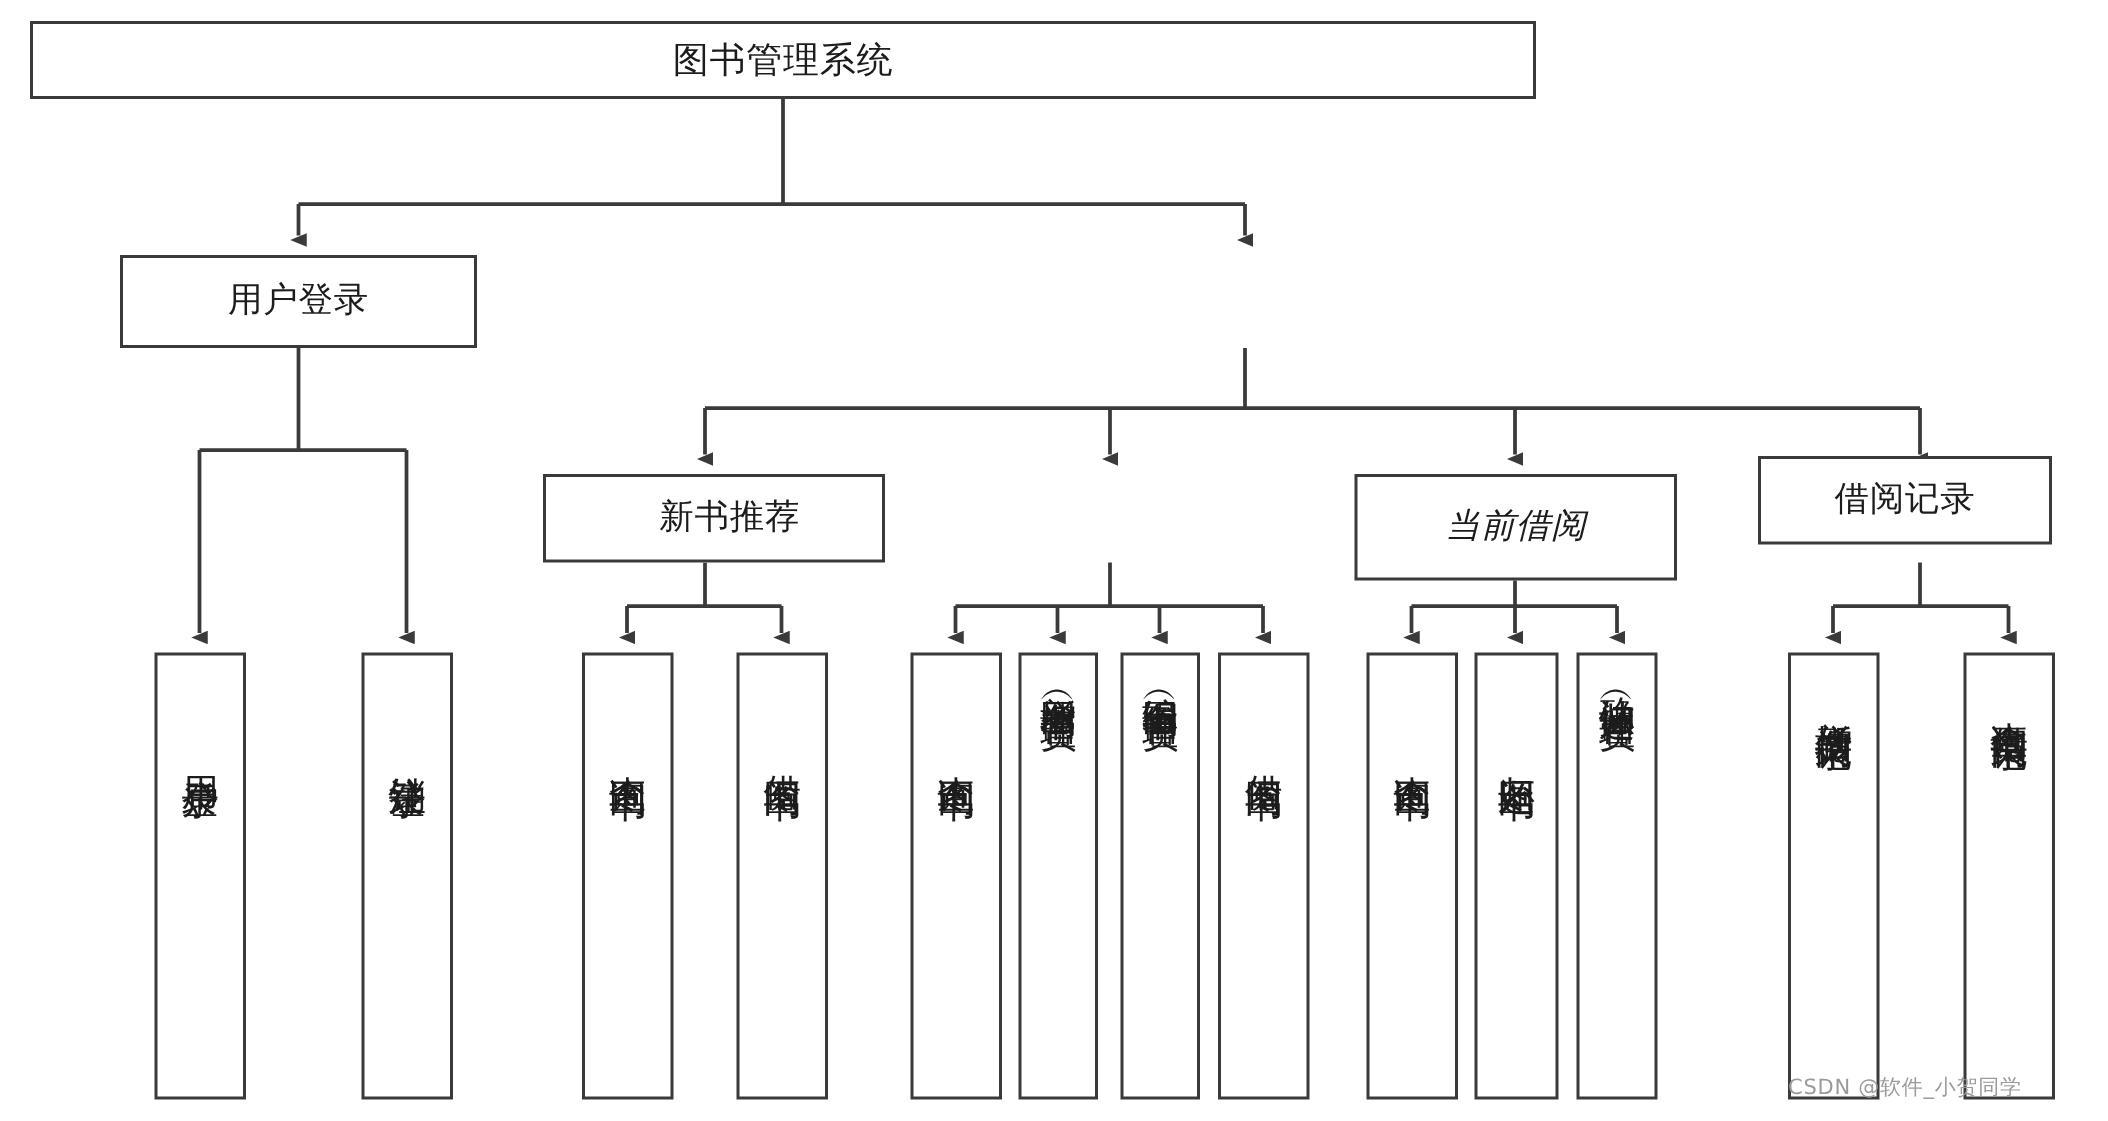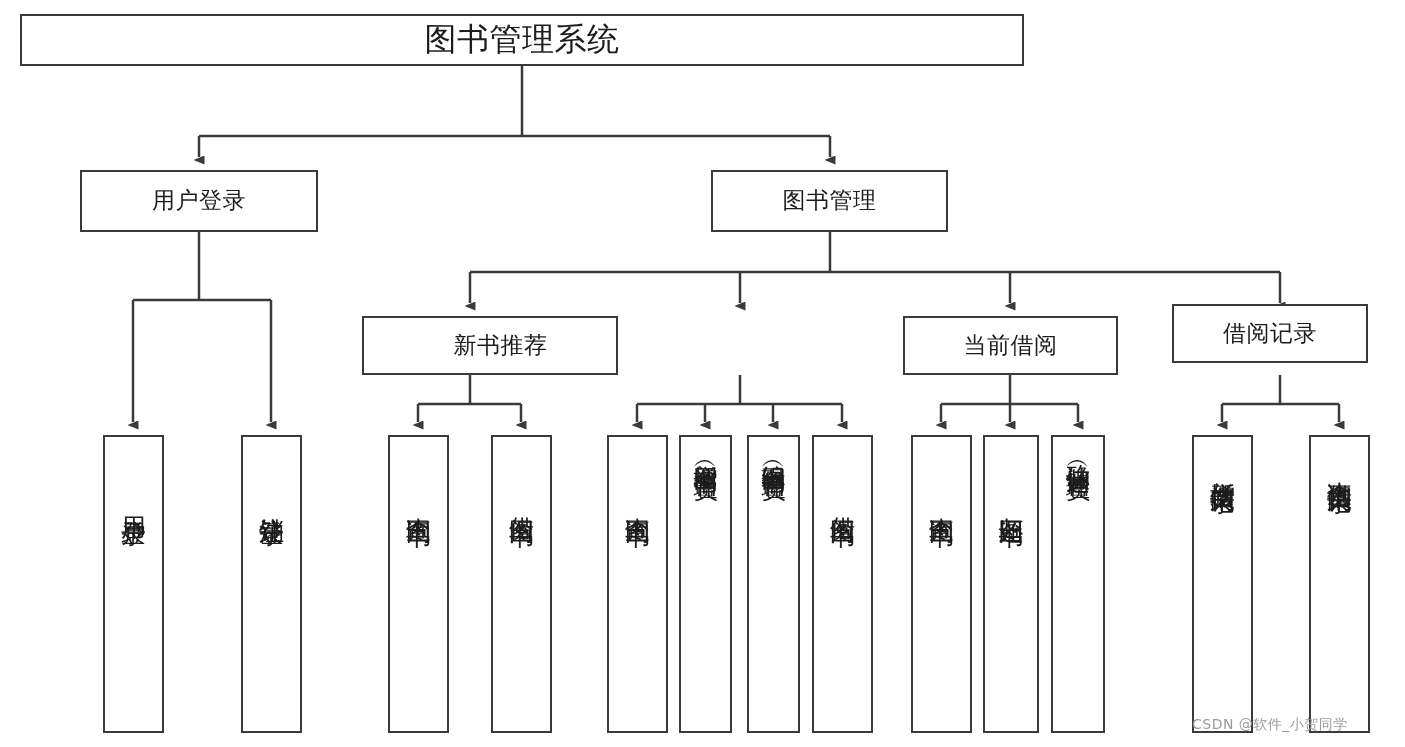--- a/index.html
+++ b/index.html
@@ -38,21 +38,21 @@
     text-align: center;
     line-height: 1.18;
     letter-spacing: 0.5px;
   }
   
   .node.h .label {
     font-size: 23px;
     white-space: nowrap;
   }
   .node.root .label {
-    font-size: 32px;
+    font-size: 24px;
   }
   
   .node.v {
     align-items: flex-start;
     justify-content: center;
     padding-top: 0;
   }
   .node.v .label {
     writing-mode: vertical-rl;
     text-orientation: upright;
@@ -124,28 +124,25 @@
     </g>
   </svg>
 
   <div class="node h root" style="left:20px; top:14px; width:1004px; height:52px;">
     <span class="label">图书管理系统</span>
   </div>
 
   <div class="node h" style="left:80px; top:170px; width:238px; height:62px;">
     <span class="label">用户登录</span>
   </div>
-  <div class="node h" style="left:711px; top:170px; width:237px; height:62px;">
-    <span class="label">图书管理</span>
-  </div>
 
-  <div class="node h" style="left:362px; top:316px; width:256px; height:59px;padding-left:21px;">
+  <div class="node h" style="left:362px; top:316px; width:228px; height:59px;padding-left:21px;">
     <span class="label">新书推荐</span>
   </div>
-  <div class="node h" style="left:903px; top:316px; width:215px; height:59px;">
+  <div class="node h" style="left:903px; top:316px; width:215px; height:71px;font-style:italic;">
     <span class="label">当前借阅</span>
   </div>
   <div class="node h" style="left:1172px; top:304px; width:196px; height:59px;">
     <span class="label">借阅记录</span>
   </div>
 
   <div class="node v" style="left:103px; top:435px; width:61px; height:298px; padding-top:60px;">
     <span class="label">用户登录</span>
   </div>
   <div class="node v" style="left:241px; top:435px; width:61px; height:298px; padding-top:60px;">

